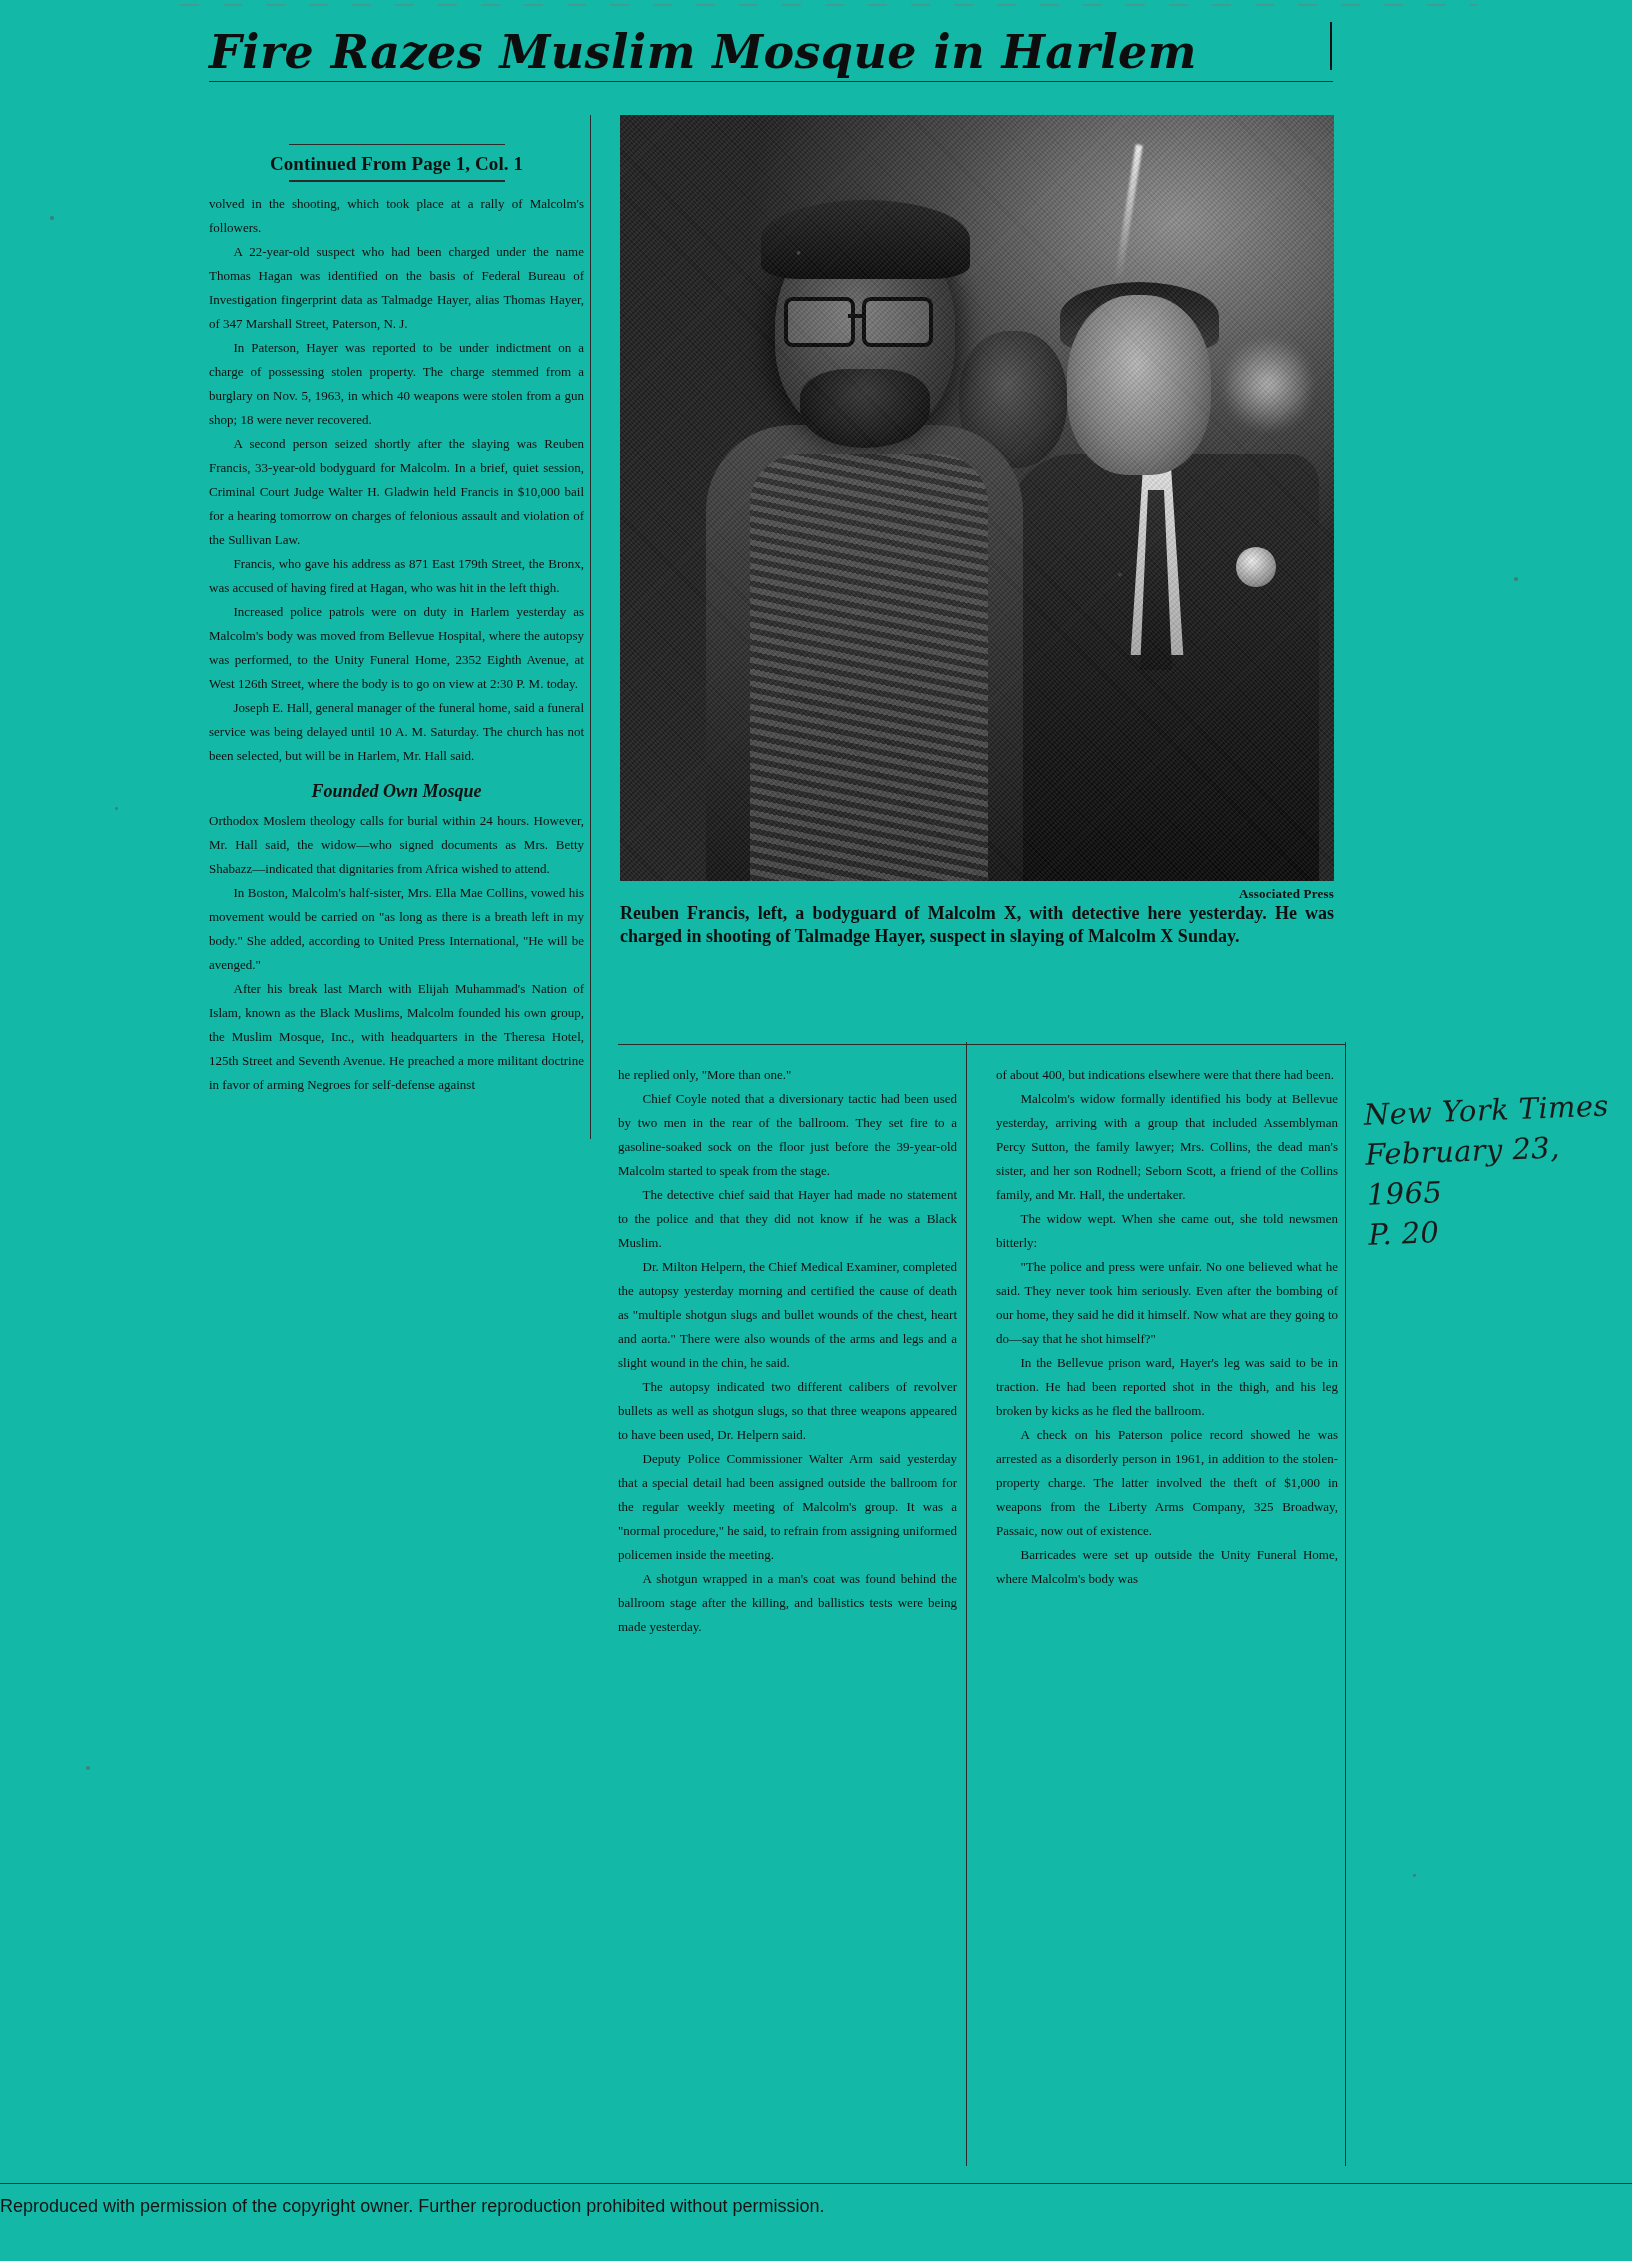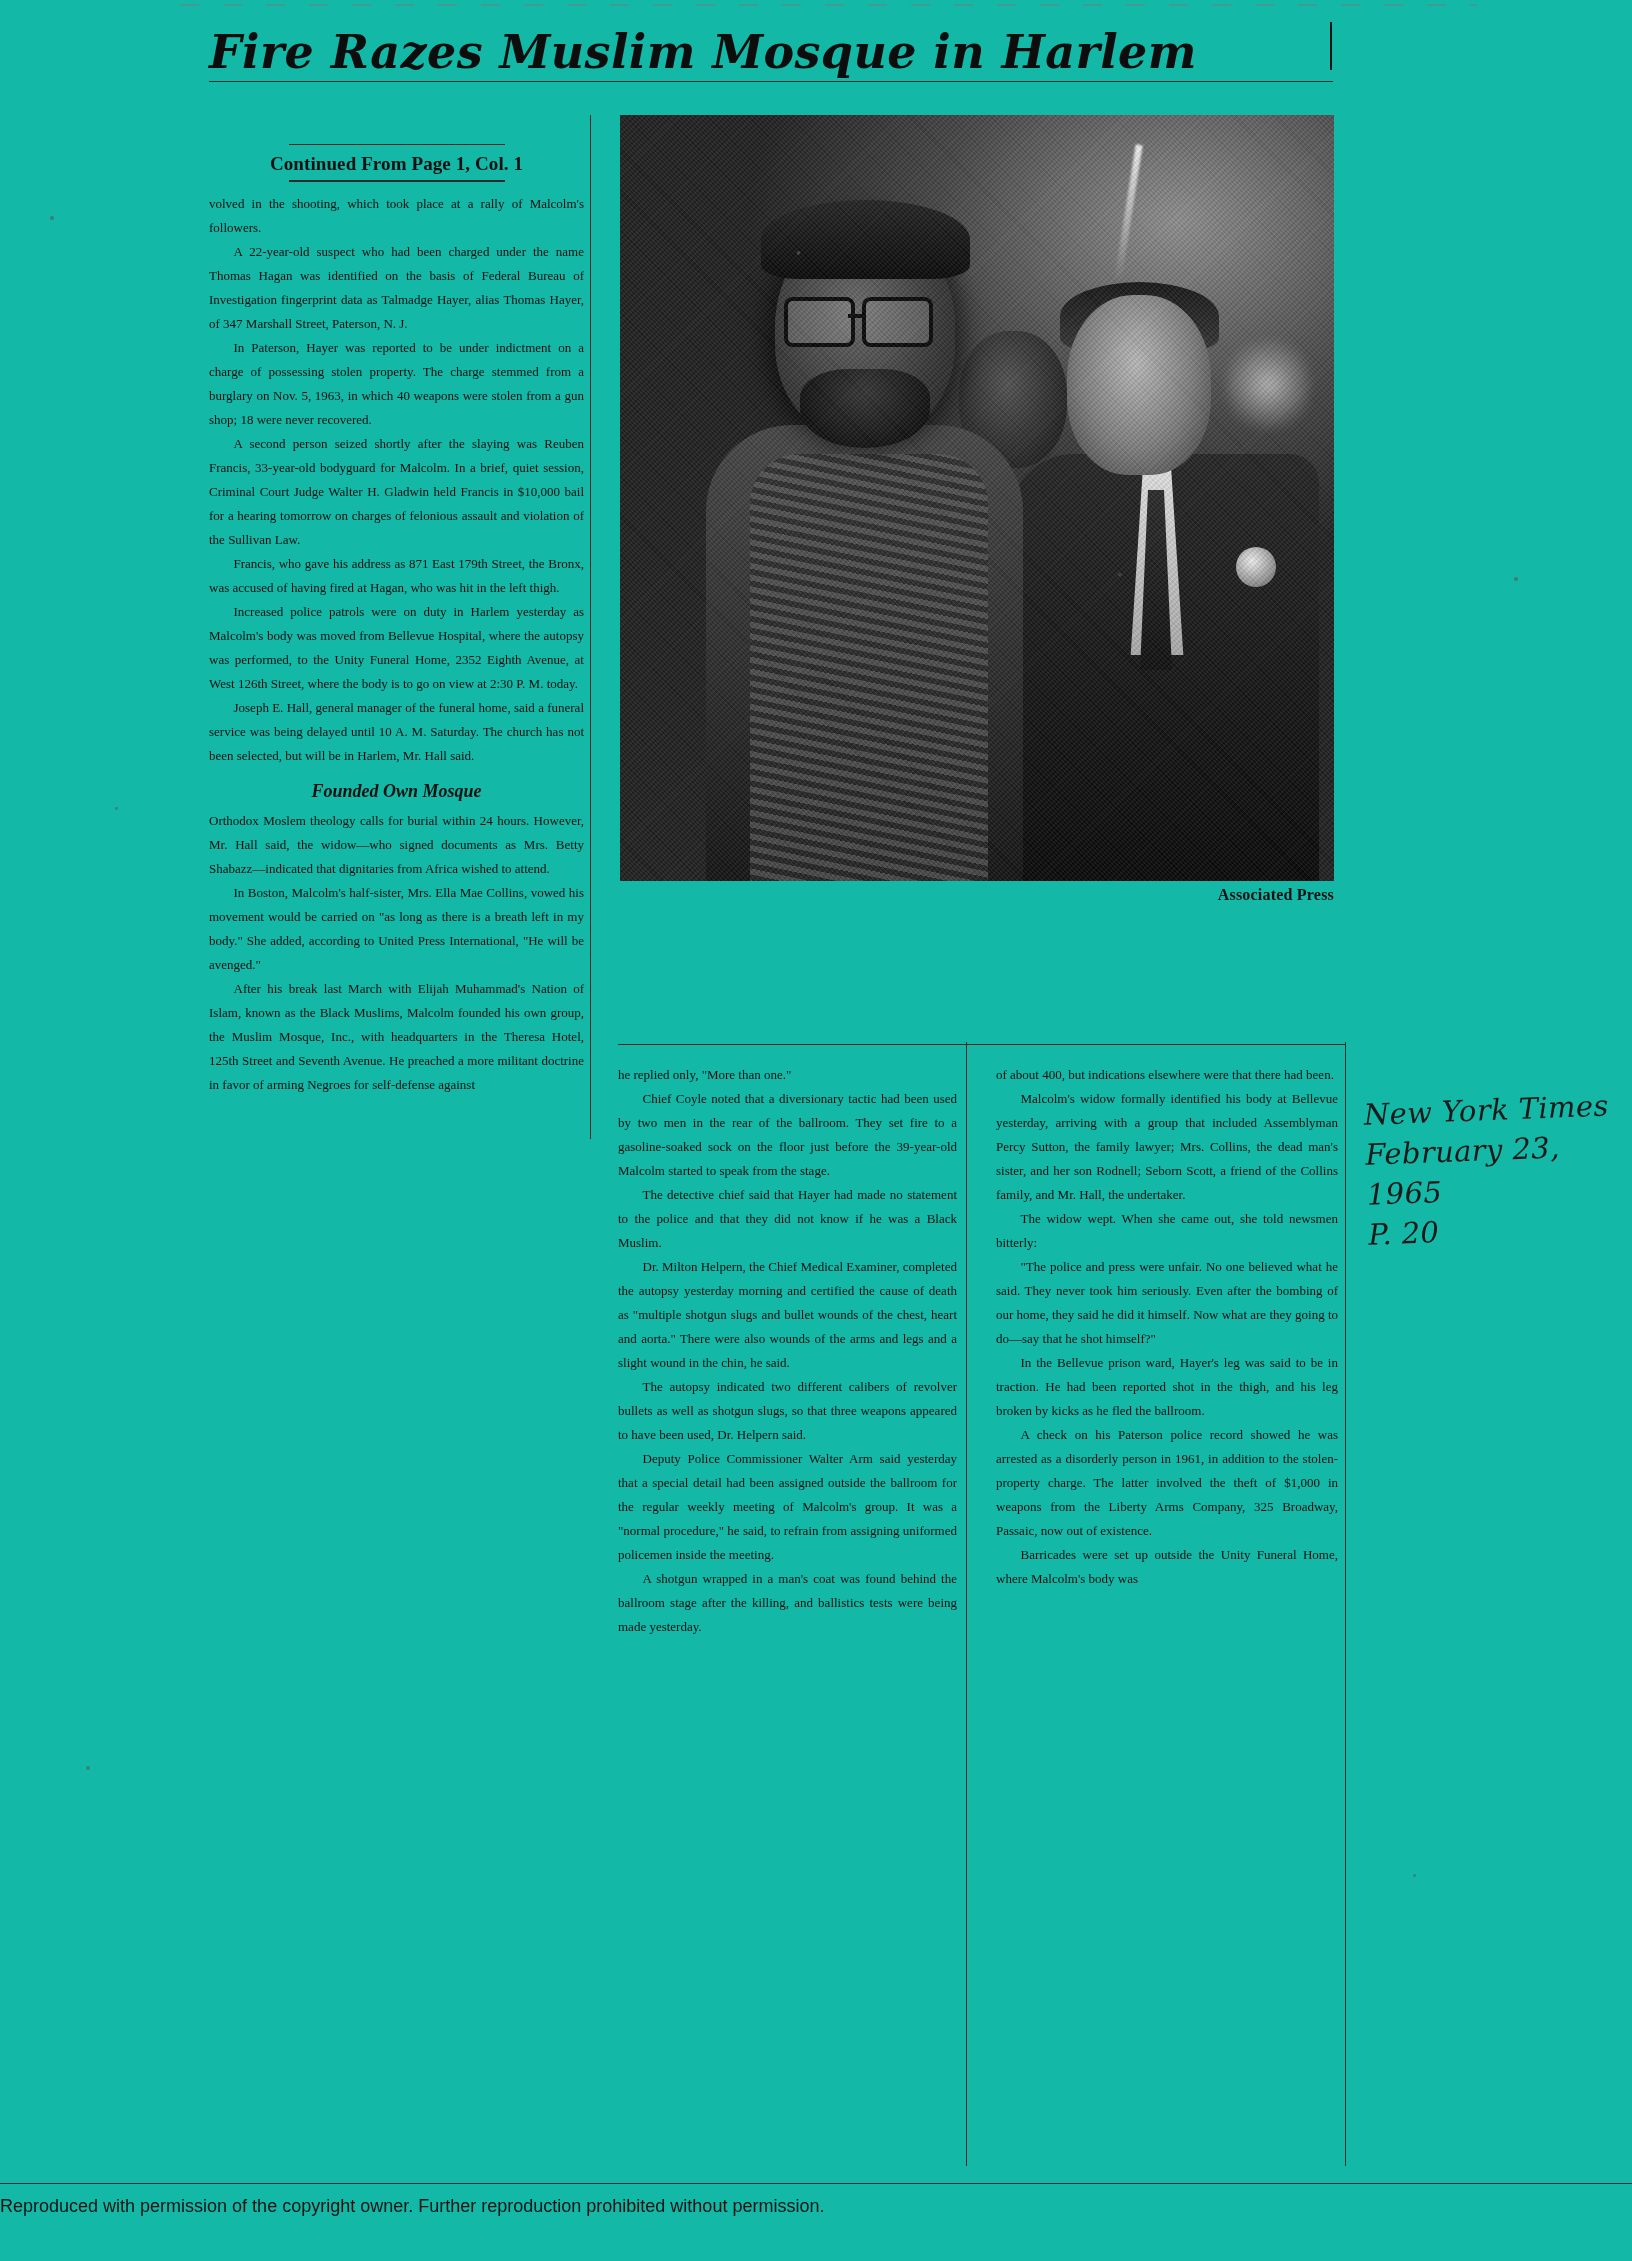--- a/index.html
+++ b/index.html
@@ -265,21 +265,21 @@
     border-radius: 50%;
     background: radial-gradient(circle, rgba(255,255,255,.55), rgba(255,255,255,0) 70%);
     filter: blur(4.3px);
   }
 
   #photo-credit {
     position: absolute;
     right: 0;
     top: 771px;
     font-family: "Liberation Serif", serif;
-    font-size: 16px;
+    font-size: 13px;
     font-weight: bold;
     letter-spacing: 0.2px;
     color: #111;
   }
   #photo-caption {
     position: absolute;
     left: 0;
     top: 787px;
     width: 714px;
     font-family: "Liberation Serif", serif;
@@ -409,20 +409,21 @@
       <div class="fig1-hat"></div>
       <div class="fig1-beard"></div>
       <div class="fig1-glass-l"></div>
       <div class="fig1-glass-r"></div>
       <div class="fig1-bridge"></div>
 
       <div class="grain"></div>
     </div>
 
     <div id="photo-credit">Associated Press</div>
+    <div id="photo-caption">Reuben Francis, left, a bodyguard of Malcolm X, with detective here yesterday. He was charged in shooting of Talmadge Hayer, suspect in slaying of Malcolm X Sunday.</div>
   </div>
 
   <div id="col2">
     <div class="body-text">
       <p class="noindent">he replied only, "More than one."</p>
       <p>Chief Coyle noted that a diversionary tactic had been used by two men in the rear of the ballroom. They set fire to a gasoline-soaked sock on the floor just before the 39-year-old Malcolm started to speak from the stage.</p>
       <p>The detective chief said that Hayer had made no statement to the police and that they did not know if he was a Black Muslim.</p>
       <p>Dr. Milton Helpern, the Chief Medical Examiner, completed the autopsy yesterday morning and certified the cause of death as "multiple shotgun slugs and bullet wounds of the chest, heart and aorta." There were also wounds of the arms and legs and a slight wound in the chin, he said.</p>
       <p>The autopsy indicated two different calibers of revolver bullets as well as shotgun slugs, so that three weapons appeared to have been used, Dr. Helpern said.</p>
       <p>Deputy Police Commissioner Walter Arm said yesterday that a special detail had been assigned outside the ballroom for the regular weekly meeting of Malcolm's group. It was a "normal procedure," he said, to refrain from assigning uniformed policemen inside the meeting.</p>

